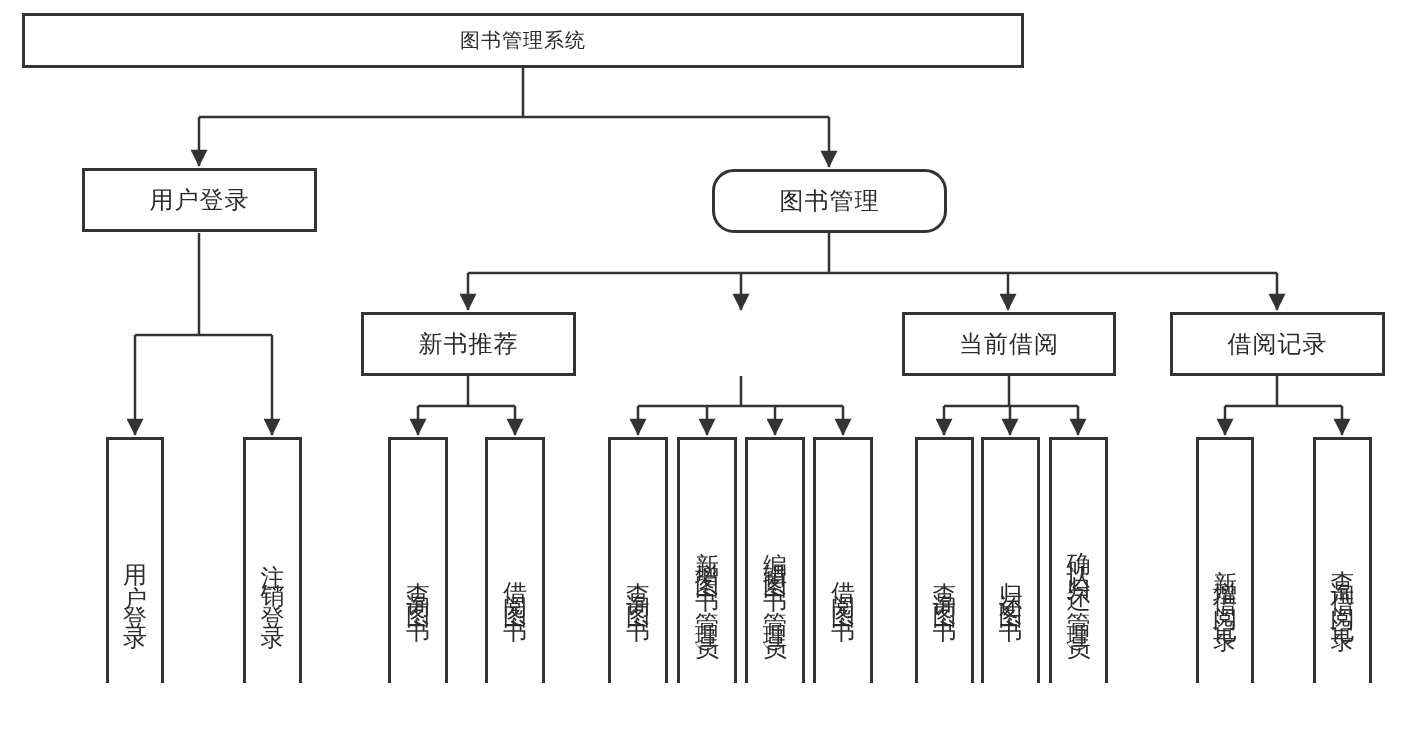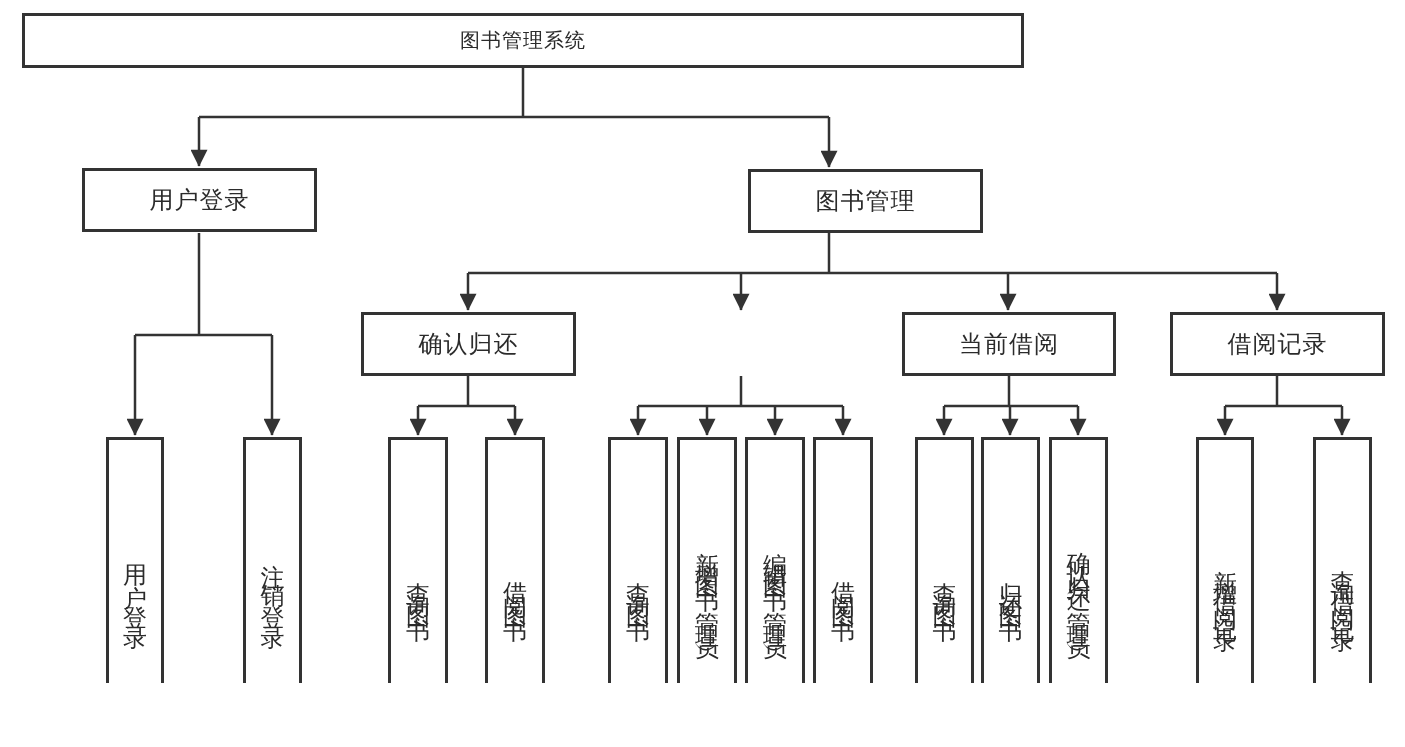--- a/index.html
+++ b/index.html
@@ -93,23 +93,23 @@
       <line x1="1010" y1="406" x2="1010" y2="435" marker-end="url(#arw)"></line>
       <line x1="1078" y1="406" x2="1078" y2="435" marker-end="url(#arw)"></line>
       <line x1="1225" y1="406" x2="1225" y2="435" marker-end="url(#arw)"></line>
       <line x1="1342" y1="406" x2="1342" y2="435" marker-end="url(#arw)"></line>
     </g>
   </svg>
 
   <div class="node hlabel" style="left:22px; top:13px; width:1002px; height:55px; font-size:20px;">图书管理系统</div>
 
   <div class="node hlabel" style="left:82px; top:168px; width:235px; height:64px;">用户登录</div>
-  <div class="node hlabel" style="left:748px; top:169px; width:235px; height:64px;">图书管理</div>
+  <div class="node hlabel" style="left:712px; top:169px; width:235px; height:64px;border-radius:22px;">图书管理</div>
 
-  <div class="node hlabel" style="left:361px; top:312px; width:215px; height:64px;">确认归还</div>
+  <div class="node hlabel" style="left:361px; top:312px; width:215px; height:64px;">新书推荐</div>
   <div class="node hlabel" style="left:1170px; top:312px; width:215px; height:64px;">借阅记录</div>
   <div class="node hlabel" style="left:902px; top:312px; width:214px; height:64px;">当前借阅</div>
 
   <div class="node vnode spread" style="left:106px; top:437px; width:58px; height:300px;">
     <span class="vtext">用户登录</span>
   </div>
   <div class="node vnode spread" style="left:243px; top:437px; width:59px; height:300px;">
     <span class="vtext">注销登录</span>
   </div>
 

